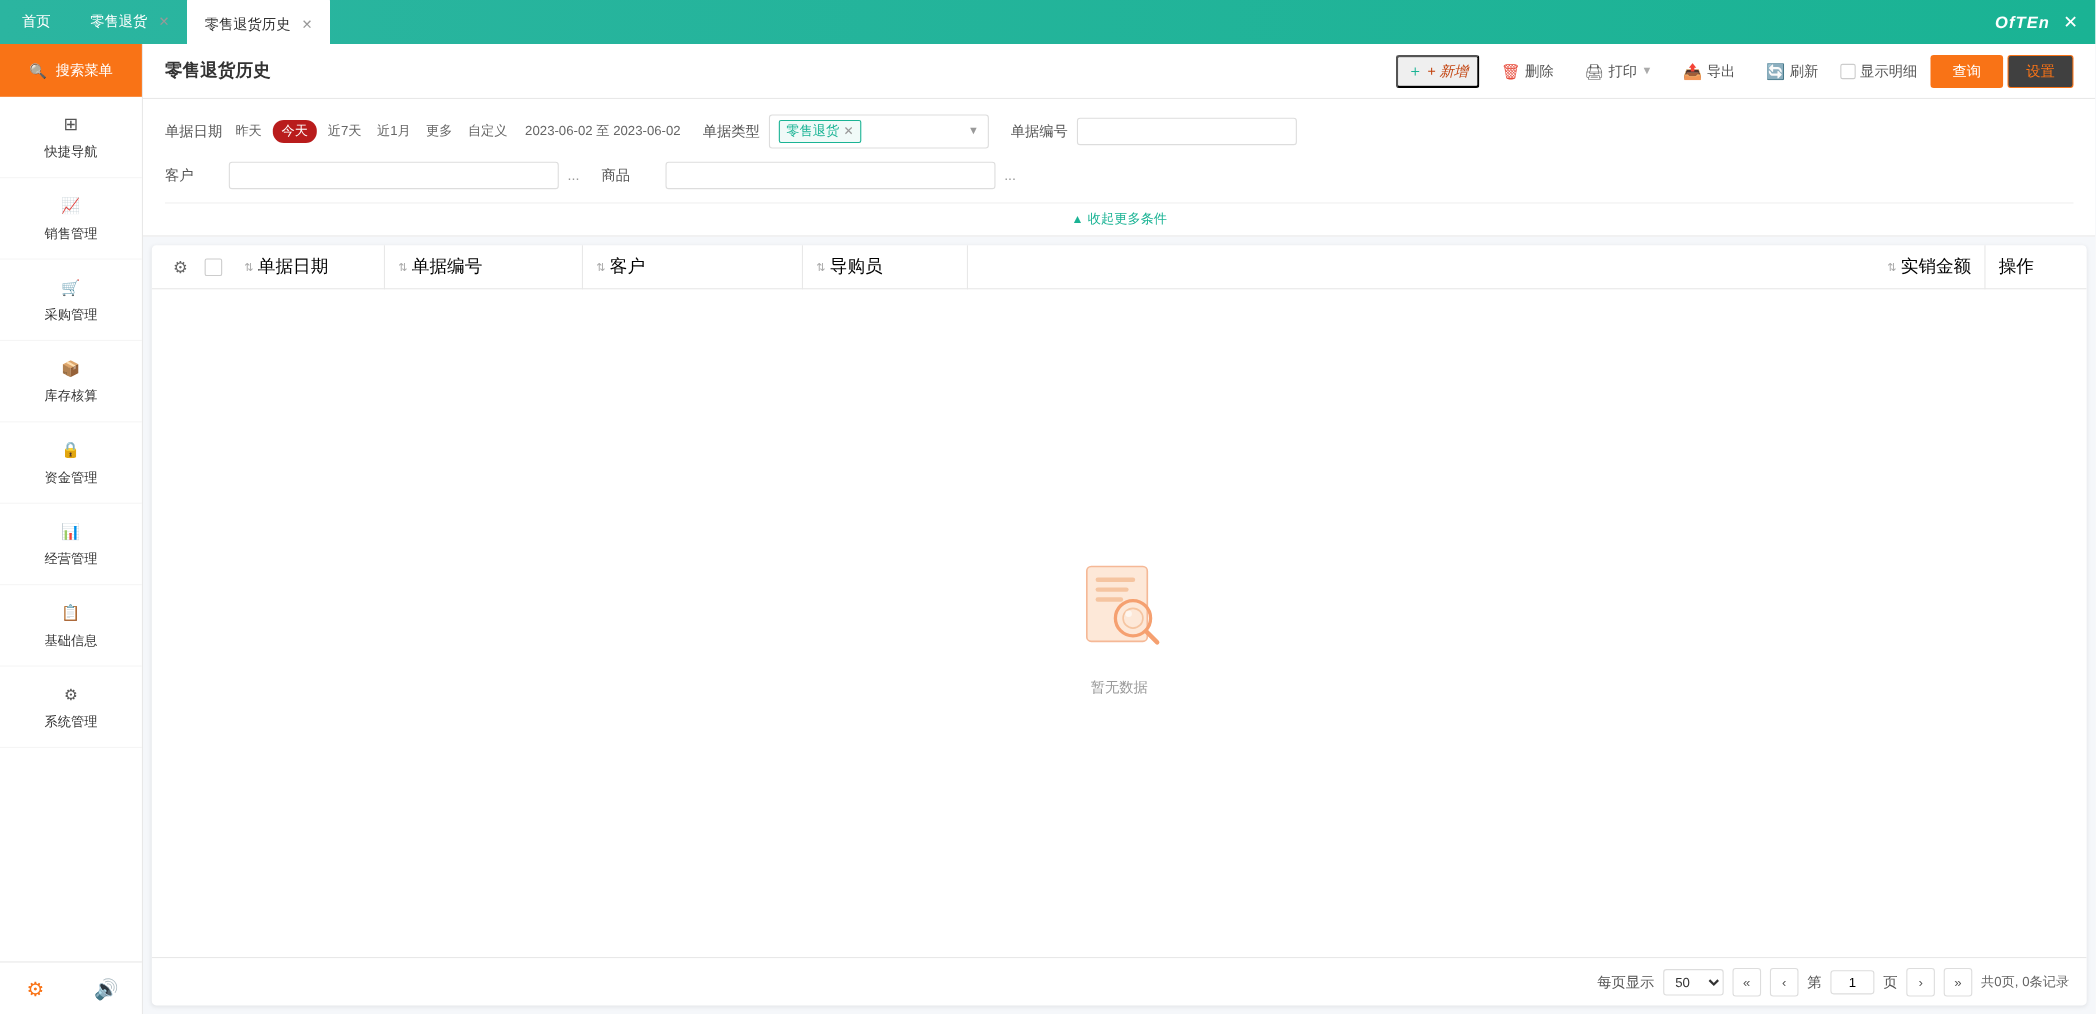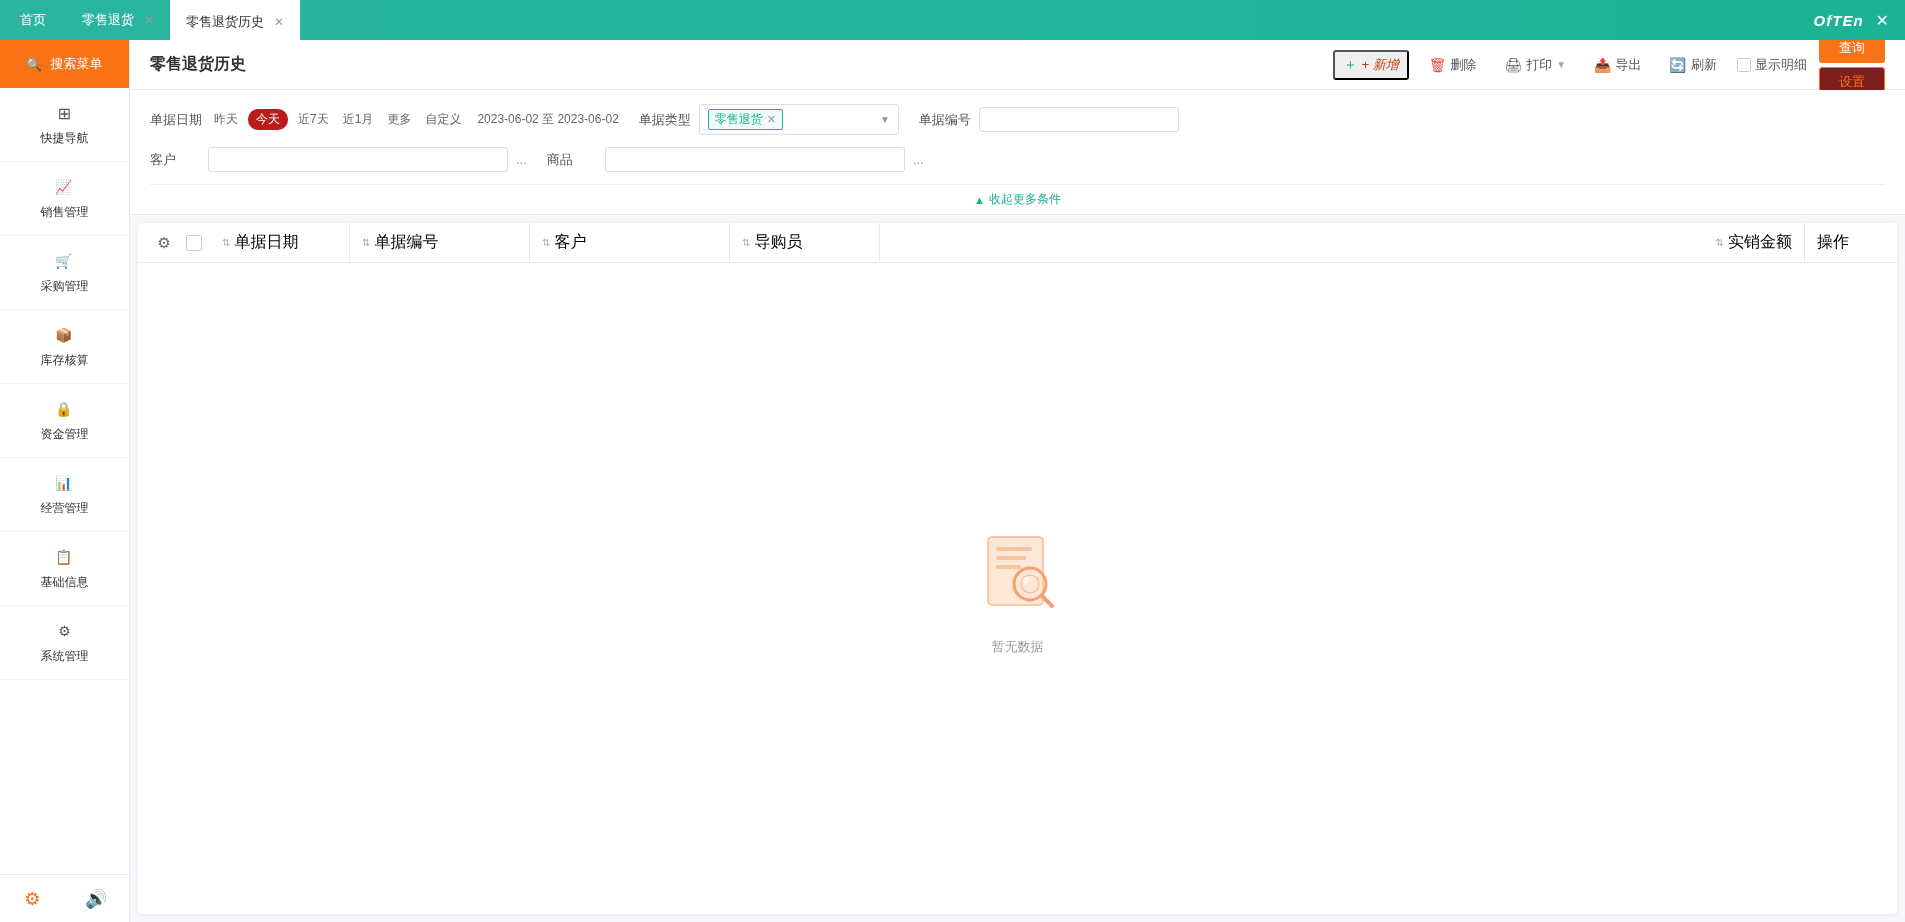--- a/index.html
+++ b/index.html
@@ -154,21 +154,21 @@
     .btn-query {
       background: #f97316;
       color: #fff;
       border: none;
       padding: 6px 20px;
       border-radius: 3px;
       font-size: 13px;
       cursor: pointer;
     }
     .btn-settings {
-      background: #7f1d1d;
+      background: #404040;
       color: #f97316;
       border: 1px solid #f97316;
       padding: 5px 16px;
       border-radius: 3px;
       font-size: 13px;
       cursor: pointer;
     }
     .show-detail-label {
       display: flex;
       align-items: center;
@@ -489,21 +489,21 @@
           <span>导出</span>
         </div>
         <div class="btn-action">
           <span style="font-size:14px;">🔄</span>
           <span>刷新</span>
         </div>
         <label class="show-detail-label">
           <div class="checkbox-box"></div>
           <span>显示明细</span>
         </label>
-        <div style="display:flex;flex-direction:column;gap:4px;">
+        <div style="display:flex;flex-direction:row;gap:4px;">
           <button class="btn-query">查询</button>
           <button class="btn-settings">设置</button>
         </div>
       </div>
     </div>
 
     <div class="filter-area">
       <div class="filter-row">
 
         <div class="filter-item">
@@ -598,16 +598,32 @@
 
           <circle cx="62" cy="62" r="16" fill="none" stroke="#f5a070" stroke-width="3"></circle>
           <circle cx="62" cy="62" r="9" fill="#fde8d8" stroke="#f5c4a0" stroke-width="1.5"></circle>
           <line x1="74" y1="74" x2="84" y2="84" stroke="#f5a070" stroke-width="4" stroke-linecap="round"></line>
 
           <circle cx="58" cy="58" r="3" fill="#fff" opacity="0.6"></circle>
         </svg>
         <span>暂无数据</span>
       </div>
 
+      <div class="pagination">
+        <span>每页显示</span>
+        <select class="page-size-select">
+          <option>50</option>
+          <option>20</option>
+          <option>100</option>
+        </select>
+        <div class="page-nav-btn">«</div>
+        <div class="page-nav-btn">‹</div>
+        <span>第</span>
+        <input class="page-input" type="text" value="1" style="">
+        <span>页</span>
+        <div class="page-nav-btn">›</div>
+        <div class="page-nav-btn">»</div>
+        <span class="page-info">共0页, 0条记录</span>
+      </div>
     </div>
 
   </div>
 </div>
 
 </body></html>

